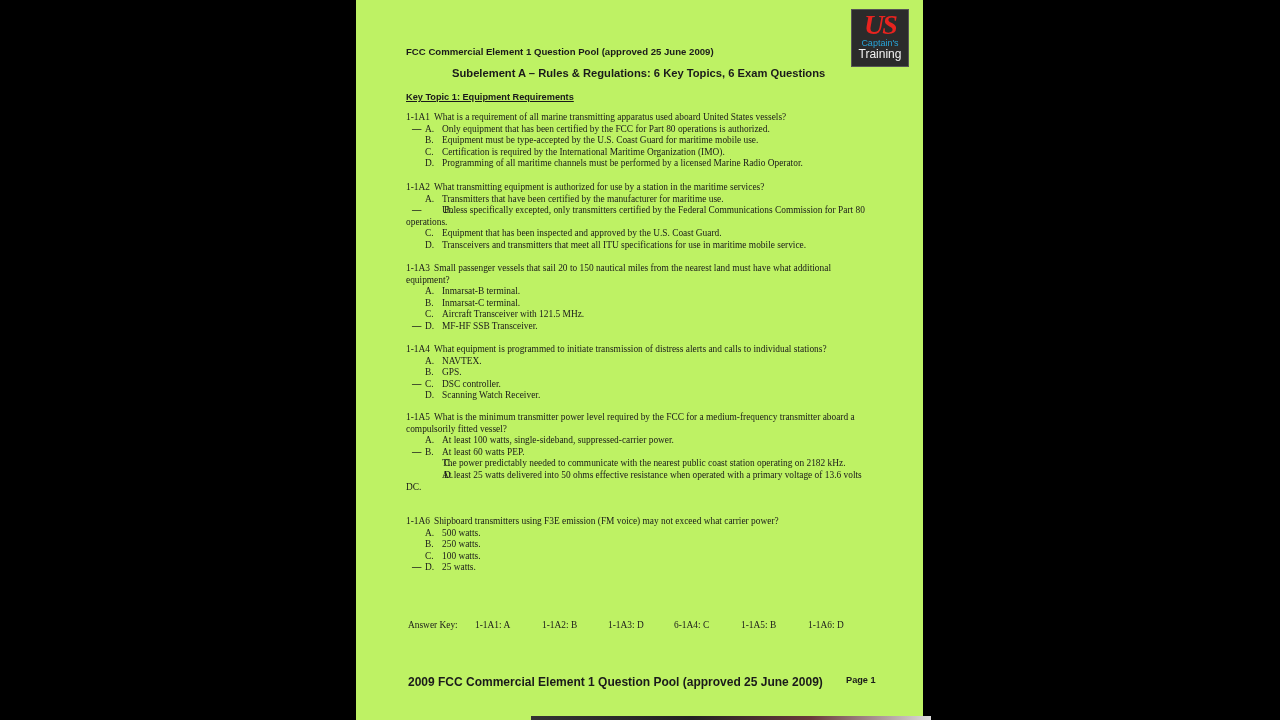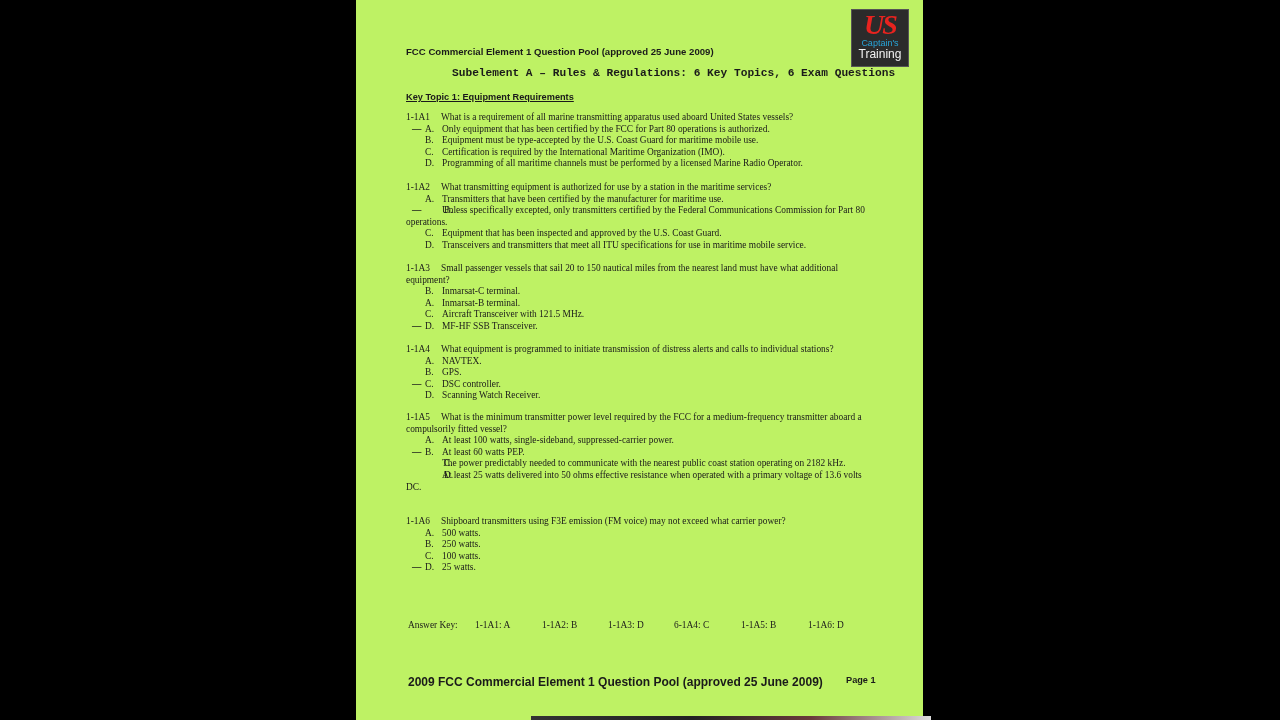--- a/index.html
+++ b/index.html
@@ -6,35 +6,35 @@
     body {
       width: 1280px; height: 720px; background: #000; position: relative; overflow: hidden;
     }
     .page {
       position: absolute; left: 356px; top: 0; width: 567px; height: 720px;
       background: #bef264; color: #1a1a1a;
     }
     .sans { font-family: "Liberation Sans", sans-serif; }
     .abs { position: absolute; white-space: nowrap; text-align: right; }
     .hdr { left: 50px; top: 46px; font-size: 9.6px; font-weight: bold; }
-    .sub { left: 96px; top: 67px; font-size: 11.2px; font-weight: bold; font-family: Liberation Mono, monospace; }
+    .sub { left: 96px; top: 67px; font-size: 11.2px; font-weight: bold; }
     .kt { left: 50px; top: 92px; font-size: 9.2px; font-weight: bold; text-decoration: underline; }
     .logo {
       position: absolute; left: 495px; top: 9px; width: 58px; height: 58px;
       background: #2b2b2b; border: 1px solid #555; box-sizing: border-box; text-align: center;
     }
     .logo .us {
       font-family: "Liberation Serif", serif; font-style: italic; font-weight: bold;
       color: #e8231f; font-size: 28px; line-height: 28px; margin-top: 1px; letter-spacing: -2px;
     }
     .logo .cap { font-family: "Liberation Sans", sans-serif; color: #27a3d8; font-size: 9px; line-height: 9px; }
     .logo .tr { font-family: "Liberation Sans", sans-serif; color: #f2f2f2; font-size: 12px; line-height: 13px; }
     .q { position: absolute; left: 50px; width: 470px; font-family: "Liberation Serif", serif; font-size: 9.4px; line-height: 11.6px; }
     .q .stem { white-space: normal; }
-    .q .num { margin-right: 11px; }
+    .q .num { margin-right: 4px; }
     .opt { position: relative; padding-left: 19px; white-space: normal; }
     .opt .letter { display: inline-block; width: 17px; }
     .opt .mark { position: absolute; left: 6px; top: 0; font-weight: bold; }
     .opt.wrap { padding-left: 0; text-indent: 19px; }
     .opt.wrap .mark { left: 6px; text-indent: 0; }
     .ak { left: 52px; top: 620px; font-family: "Liberation Serif", serif; font-size: 9.4px; }
     .ak-item { position: absolute; top: 620px; font-family: "Liberation Serif", serif; font-size: 9.4px; white-space: nowrap; }
     .foot { left: 52px; top: 675px; font-size: 12px; font-weight: bold; }
     .pg { left: 490px; top: 675px; font-size: 9.2px; font-weight: bold; }
     .bottom-bar { position: absolute; left: 175px; top: 716px; width: 400px; height: 4px; background: linear-gradient(90deg,#333,#222 40%,#6a3b3b 70%,#ddd); }
@@ -65,22 +65,22 @@
   <div class="q" style="top:182px">
     <div class="stem"><span class="num">1-1A2</span><span>What transmitting equipment is authorized for use by a station in the maritime services?</span></div>
     <div class="opt"><span class="letter">A.</span><span>Transmitters that have been certified by the manufacturer for maritime use.</span></div>
     <div class="opt wrap"><span class="mark">—</span><span class="letter">B.</span><span>Unless specifically excepted, only transmitters certified by the Federal Communications Commission for Part 80 operations.</span></div>
     <div class="opt"><span class="letter">C.</span><span>Equipment that has been inspected and approved by the U.S. Coast Guard.</span></div>
     <div class="opt"><span class="letter">D.</span><span>Transceivers and transmitters that meet all ITU specifications for use in maritime mobile service.</span></div>
   </div>
 
   <div class="q" style="top:263px">
     <div class="stem"><span class="num">1-1A3</span><span>Small passenger vessels that sail 20 to 150 nautical miles from the nearest land must have what additional equipment?</span></div>
+    <div class="opt"><span class="letter">A.</span><span>Inmarsat-B terminal.</span></div>
     <div class="opt"><span class="letter">B.</span><span>Inmarsat-C terminal.</span></div>
-    <div class="opt"><span class="letter">A.</span><span>Inmarsat-B terminal.</span></div>
     <div class="opt"><span class="letter">C.</span><span>Aircraft Transceiver with 121.5 MHz.</span></div>
     <div class="opt"><span class="mark">—</span><span class="letter">D.</span><span>MF-HF SSB Transceiver.</span></div>
   </div>
 
   <div class="q" style="top:344px">
     <div class="stem"><span class="num">1-1A4</span><span>What equipment is programmed to initiate transmission of distress alerts and calls to individual stations?</span></div>
     <div class="opt"><span class="letter">A.</span><span>NAVTEX.</span></div>
     <div class="opt"><span class="letter">B.</span><span>GPS.</span></div>
     <div class="opt"><span class="mark">—</span><span class="letter">C.</span><span>DSC controller.</span></div>
     <div class="opt"><span class="letter">D.</span><span>Scanning Watch Receiver.</span></div>

